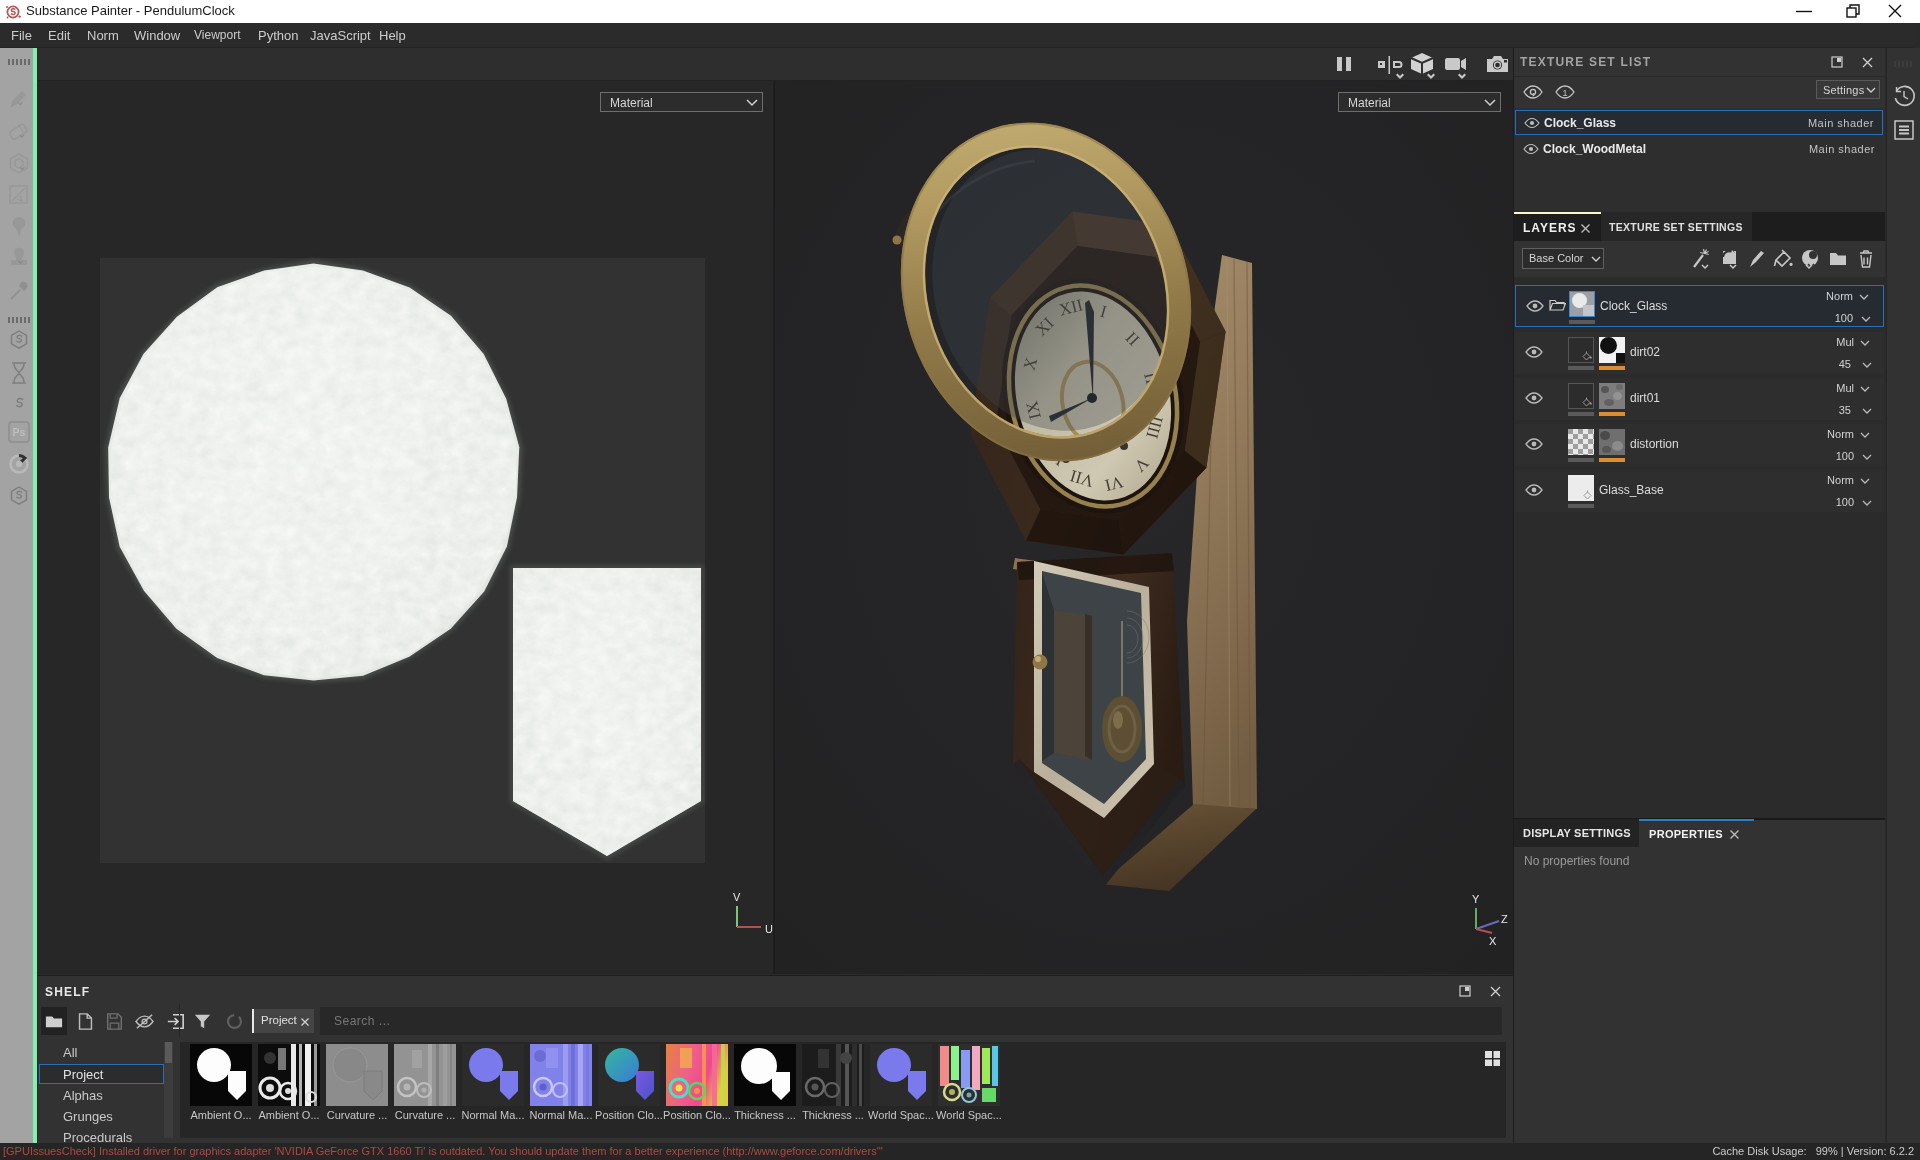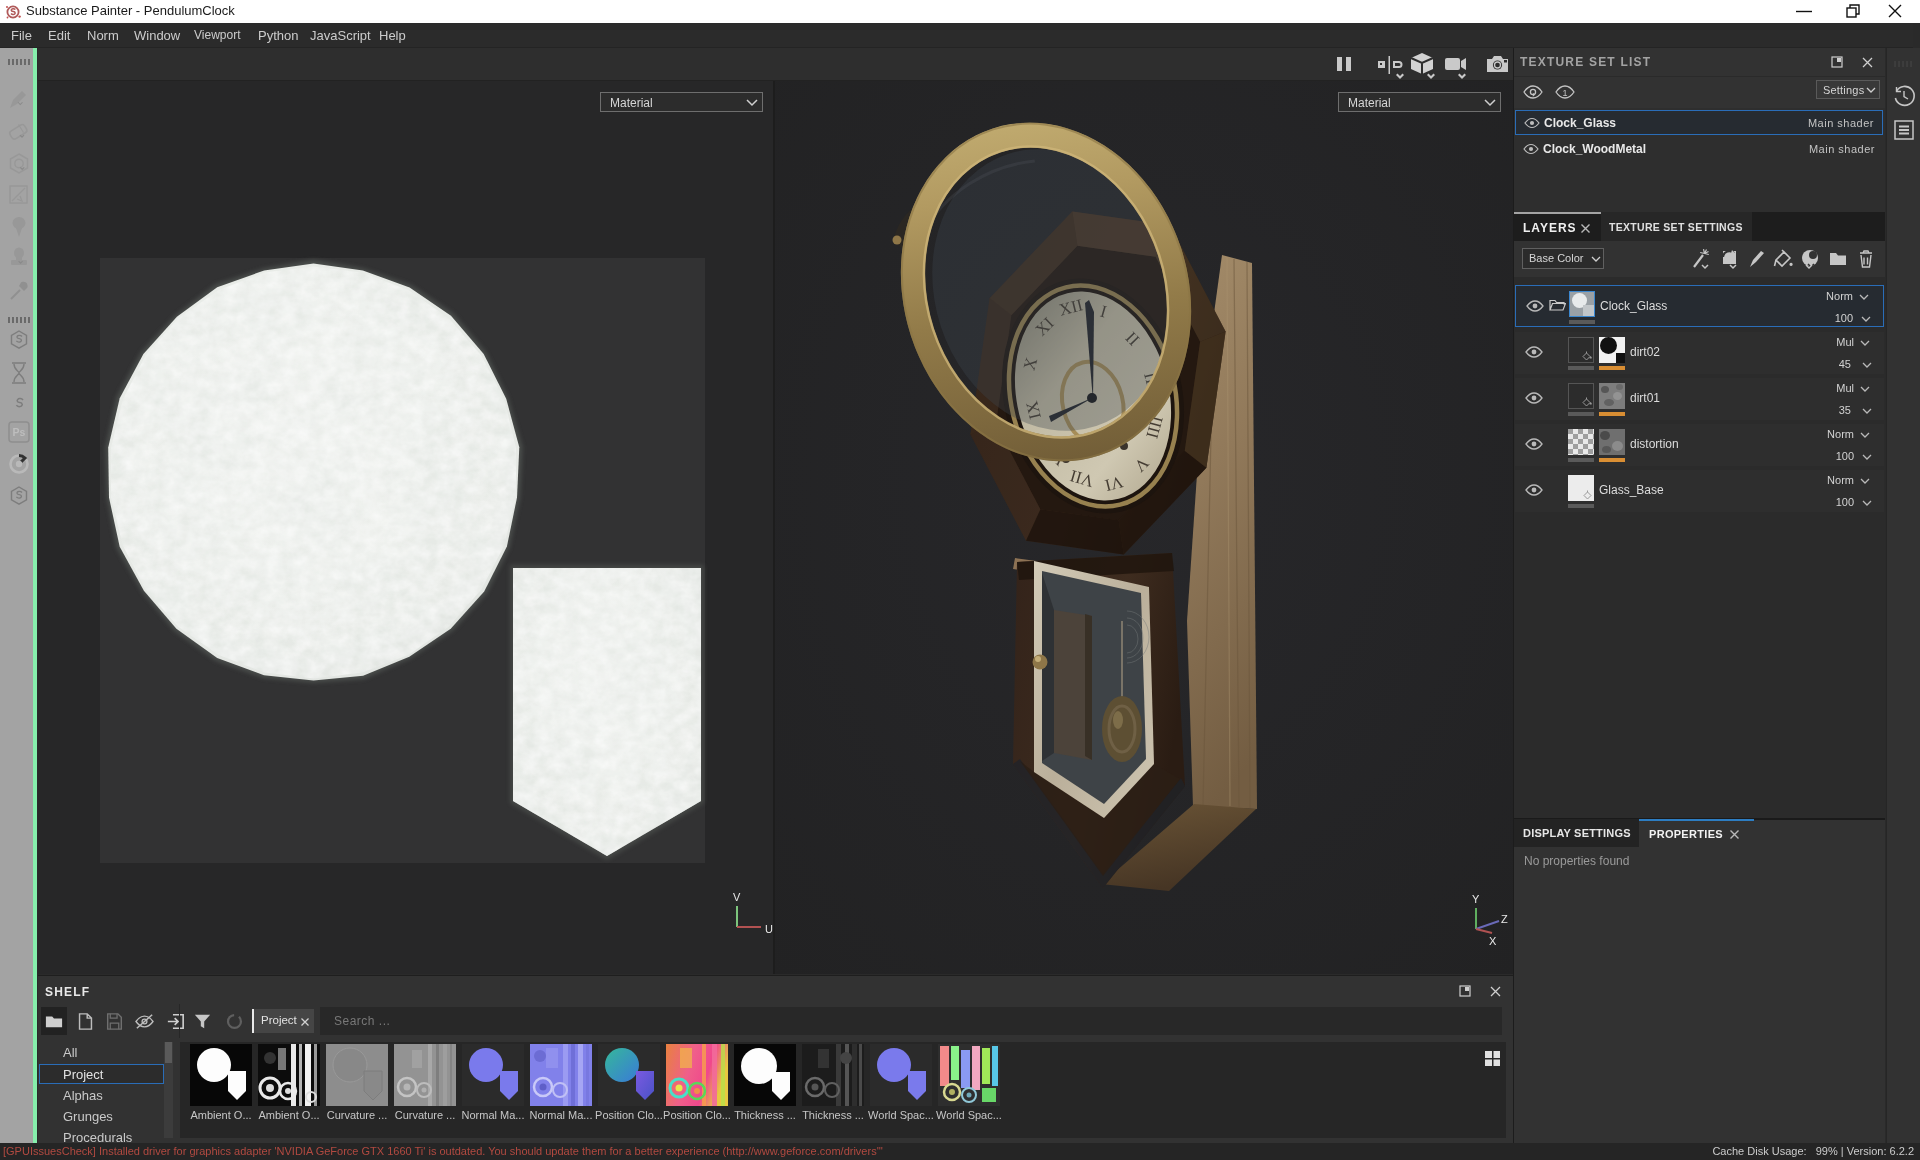--- a/index.html
+++ b/index.html
@@ -362,21 +362,21 @@
         <svg class="abs" style="left:8px;top:6px;" width="16" height="12" viewBox="0 0 16 12">
             <path d="M1 6 C3.5 2.5 6.3 1.5 8 1.5 C9.7 1.5 12.5 2.5 15 6 C12.5 9.5 9.7 10.5 8 10.5 C6.3 10.5 3.5 9.5 1 6 Z" fill="none" stroke="#bdbdbd" stroke-width="1.2"></path>
             <circle cx="8" cy="6" r="2.1" fill="#bdbdbd"></circle>
           </svg>
         <div class="abs" style="left:28px;top:5px;font-size:12px;font-weight:bold;color:#e9e9e9;">Clock_WoodMetal</div>
         <div class="abs" style="right:8px;top:6px;font-size:11px;color:#c3c3c3;letter-spacing:0.5px;">Main shader</div>
       </div>
     </div>
 
     <div class="abs" style="left:0;top:164px;width:371px;height:29px;background:#1d1d1d;">
-      <div class="abs" style="left:0;top:0;width:87px;height:29px;background:#1d1d1d;border-top:2px solid #a3a3a3;">
+      <div class="abs" style="left:0;top:0;width:87px;height:29px;background:#1d1d1d;border-top:2px solid #fef9c3;">
         <div class="abs" style="left:9px;top:7px;font-size:12px;font-weight:bold;letter-spacing:1px;color:#f0f0f0;">LAYERS</div>
         <svg class="abs" style="left:66px;top:9px;" width="11" height="11">
             <path d="M1.5 1.5 l8 8 M9.5 1.5 l-8 8" stroke="#b9b9b9" stroke-width="1.4"></path>
           </svg>
       </div>
       <div class="abs" style="left:87px;top:0;width:151px;height:29px;background:#272727;">
         <div class="abs" style="left:8px;top:9px;font-size:10.5px;font-weight:bold;letter-spacing:0.3px;color:#e0e0e0;white-space:nowrap;">TEXTURE SET SETTINGS</div>
       </div>
     </div>
 

